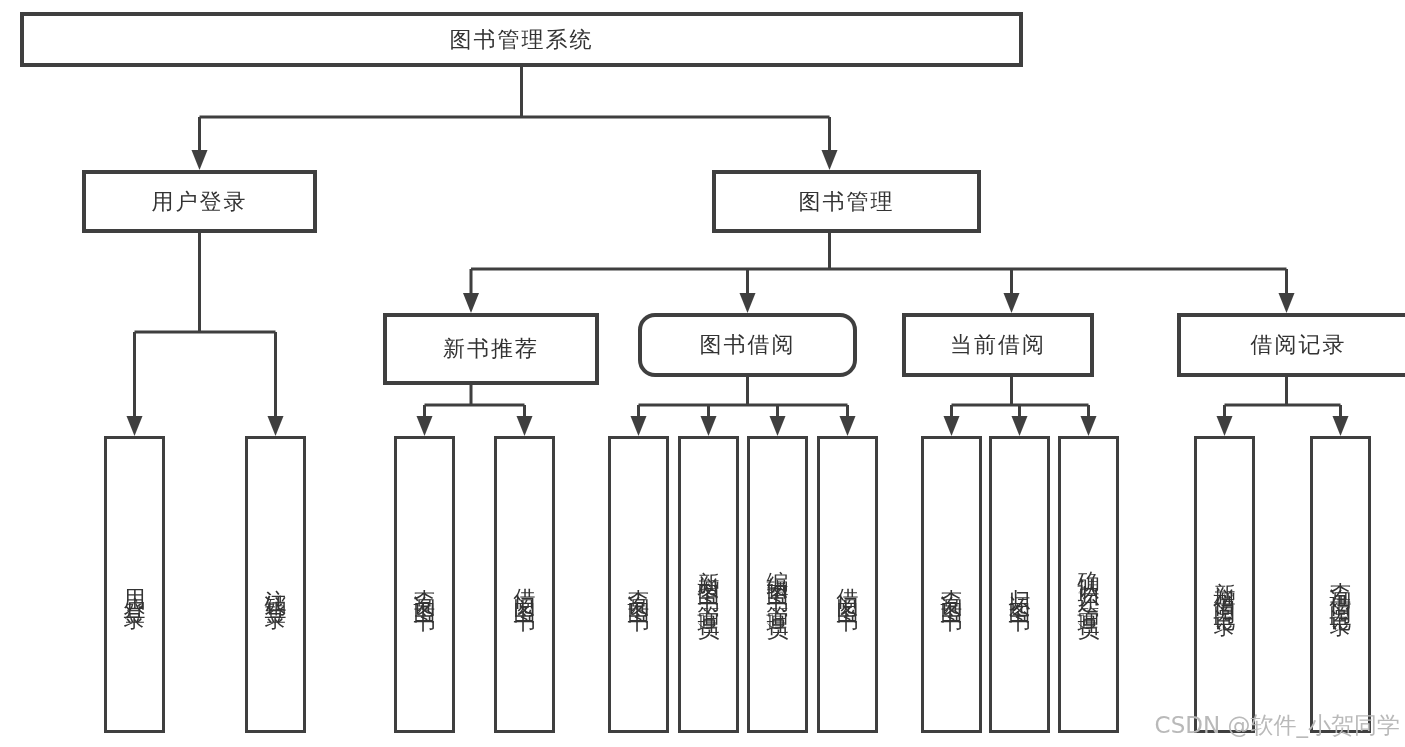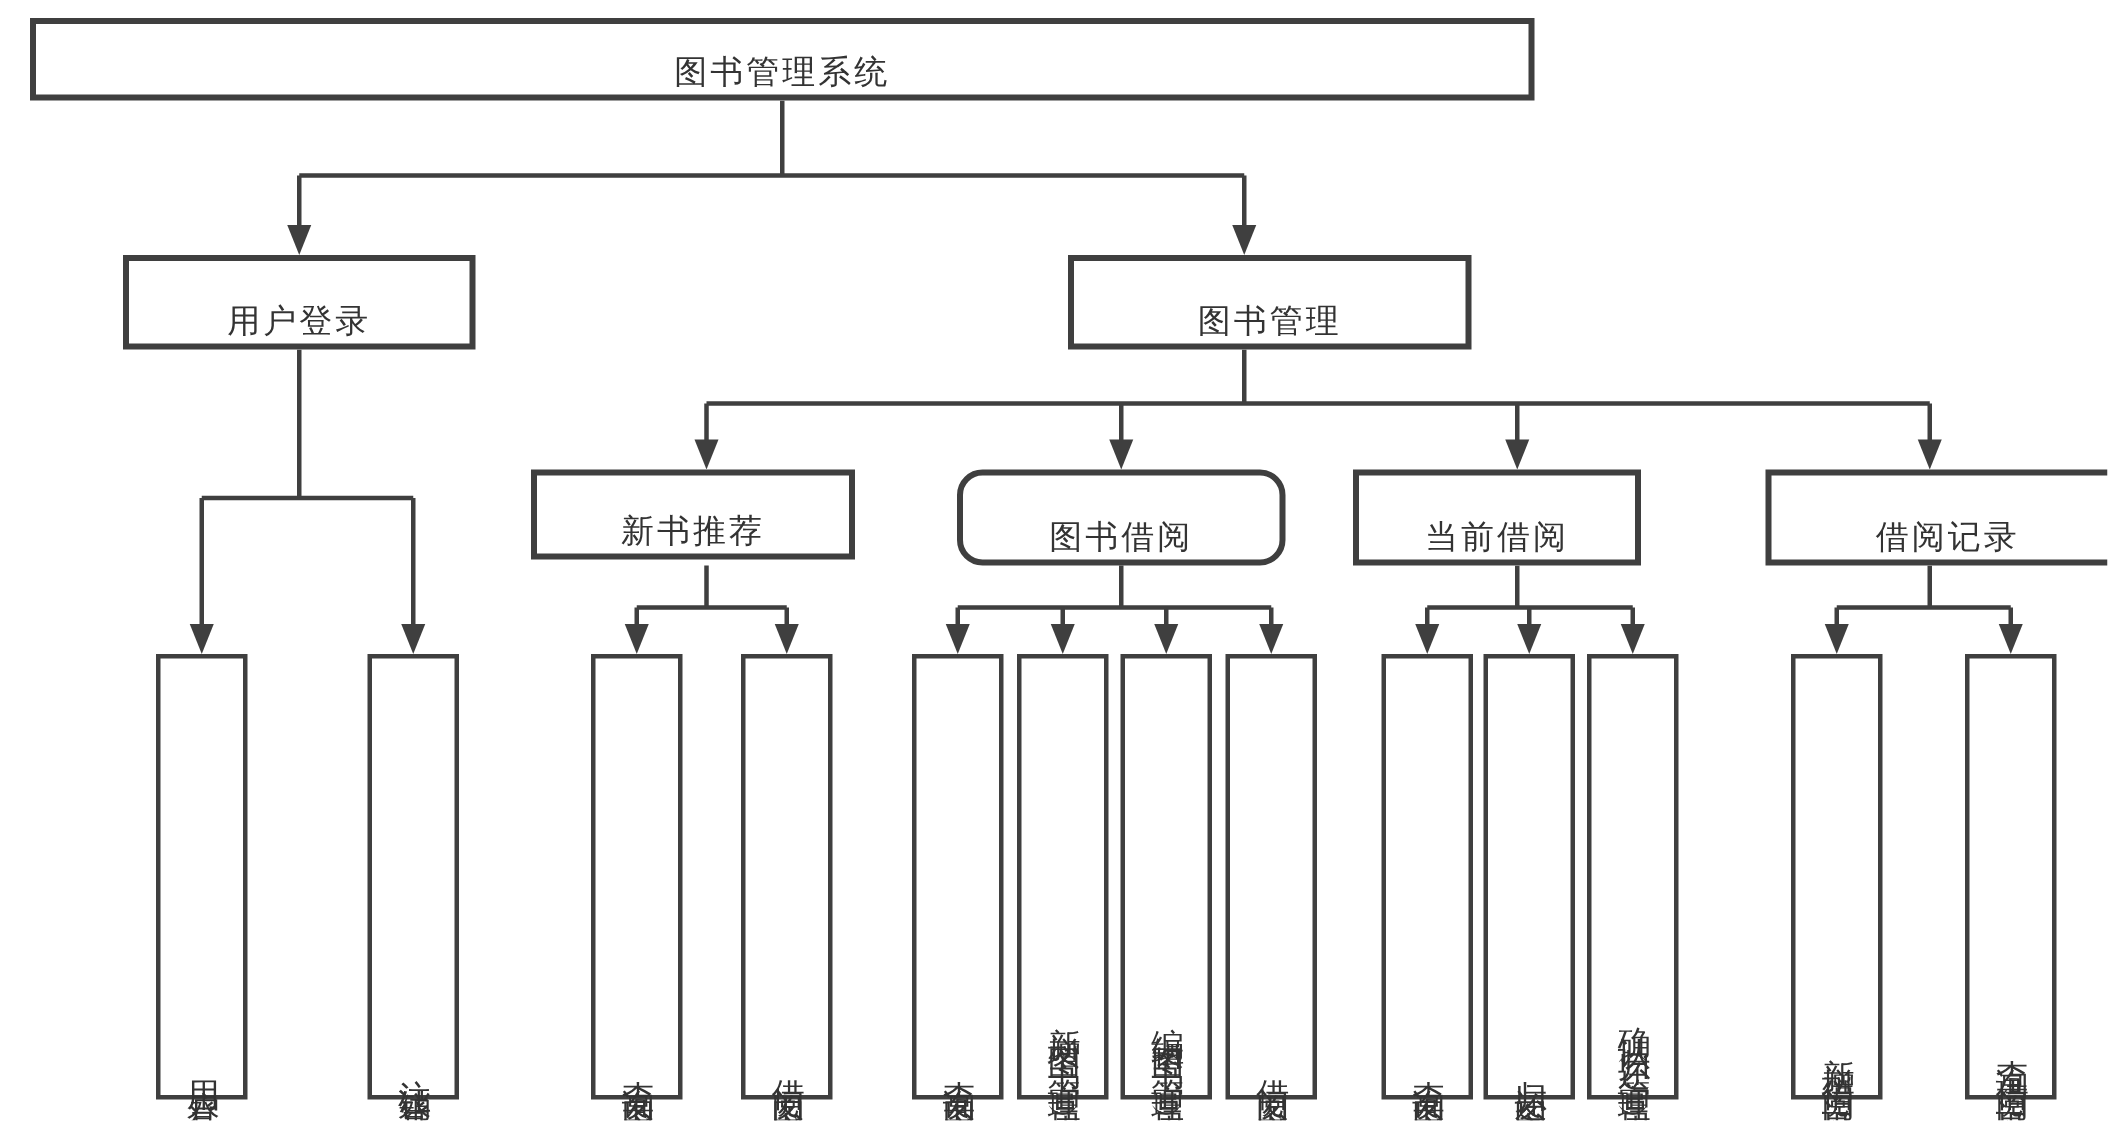--- a/index.html
+++ b/index.html
@@ -9,21 +9,21 @@
     font-family: "DejaVu Sans", "Liberation Sans", sans-serif;
     overflow:hidden;
   }
   svg.wires { position:absolute; left:0; top:0; width:1405px; height:747px; }
   svg.wires path { stroke: var(--line,#3f3f3f); stroke-width:3; fill:none; }
   svg.wires polygon { fill: var(--line,#3f3f3f); }
   .node {
     position:absolute; box-sizing:border-box;
     border:3px solid var(--line,#3f3f3f);
     background:#ffffff;
-    display:flex; align-items:flex-end; justify-content:center;
+    display:flex; align-items:center; justify-content:center;
     color: var(--text,#333333);
     z-index:2;
   }
   .node.h { border-width:4px; }
   .node.h span { font-size:22px; letter-spacing:2px; white-space:nowrap; }
   .node.v span {
     writing-mode: vertical-rl;
     font-size:22px; letter-spacing:7px; line-height:1;
   }
   .watermark {
@@ -63,21 +63,21 @@
   <div id="nodes">
       <div class="node h" style="left: 20px; top: 12px; width: 1003px; height: 55px;">
         <span>图书管理系统</span>
       </div>
       <div class="node h" style="left: 82px; top: 170px; width: 235px; height: 63px;">
         <span>用户登录</span>
       </div>
       <div class="node h" style="left: 712px; top: 170px; width: 269px; height: 63px;">
         <span>图书管理</span>
       </div>
-      <div class="node h" style="left: 354px; top: 313px; width: 216px; height: 60px;">
+      <div class="node h" style="left: 383px; top: 313px; width: 216px; height: 72px;">
         <span>新书推荐</span>
       </div>
       <div class="node h" style="left: 638px; top: 313px; width: 219px; height: 64px; border-radius: 17px;">
         <span>图书借阅</span>
       </div>
       <div class="node h" style="left: 902px; top: 313px; width: 192px; height: 64px;">
         <span>当前借阅</span>
       </div>
       <div class="node h" style="left: 1177px; top: 313px; width: 243px; height: 64px;">
         <span>借阅记录</span>
@@ -115,13 +115,14 @@
       <div class="node v" style="left: 1058px; top: 436px; width: 61px; height: 297px;">
         <span>确认归还（管理员）</span>
       </div>
       <div class="node v" style="left: 1194px; top: 436px; width: 61px; height: 297px;">
         <span>新增借阅记录</span>
       </div>
       <div class="node v" style="left: 1310px; top: 436px; width: 61px; height: 297px;">
         <span>查询借阅记录</span>
       </div>
     </div>
+  <div class="watermark">CSDN @软件_小贺同学</div>
 </div>
 
 </body></html>

